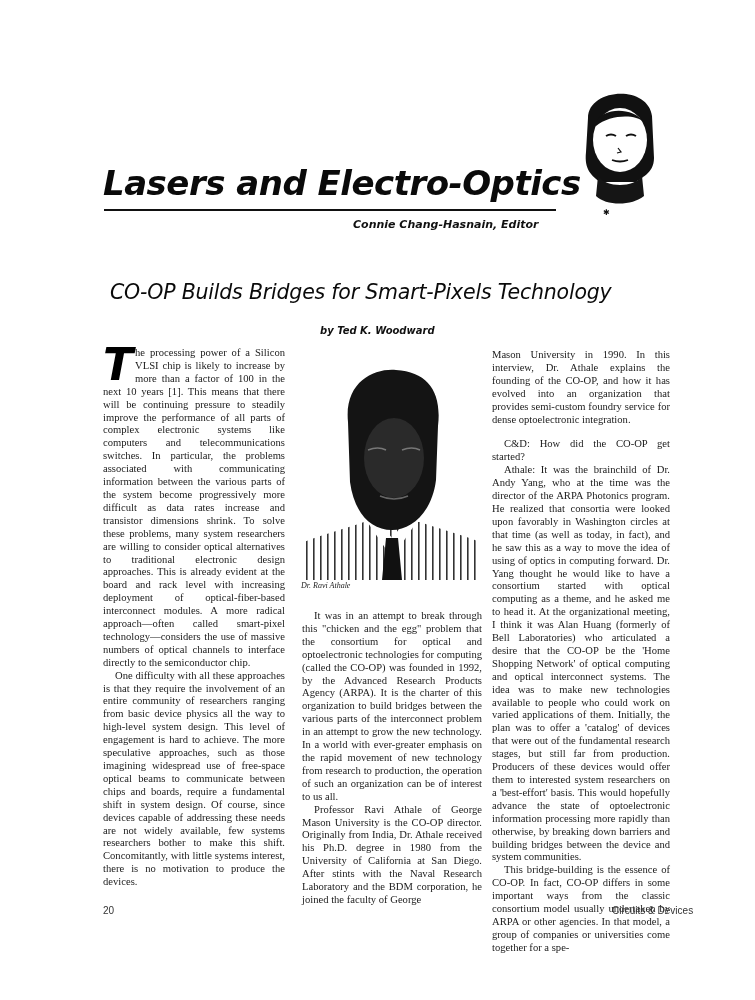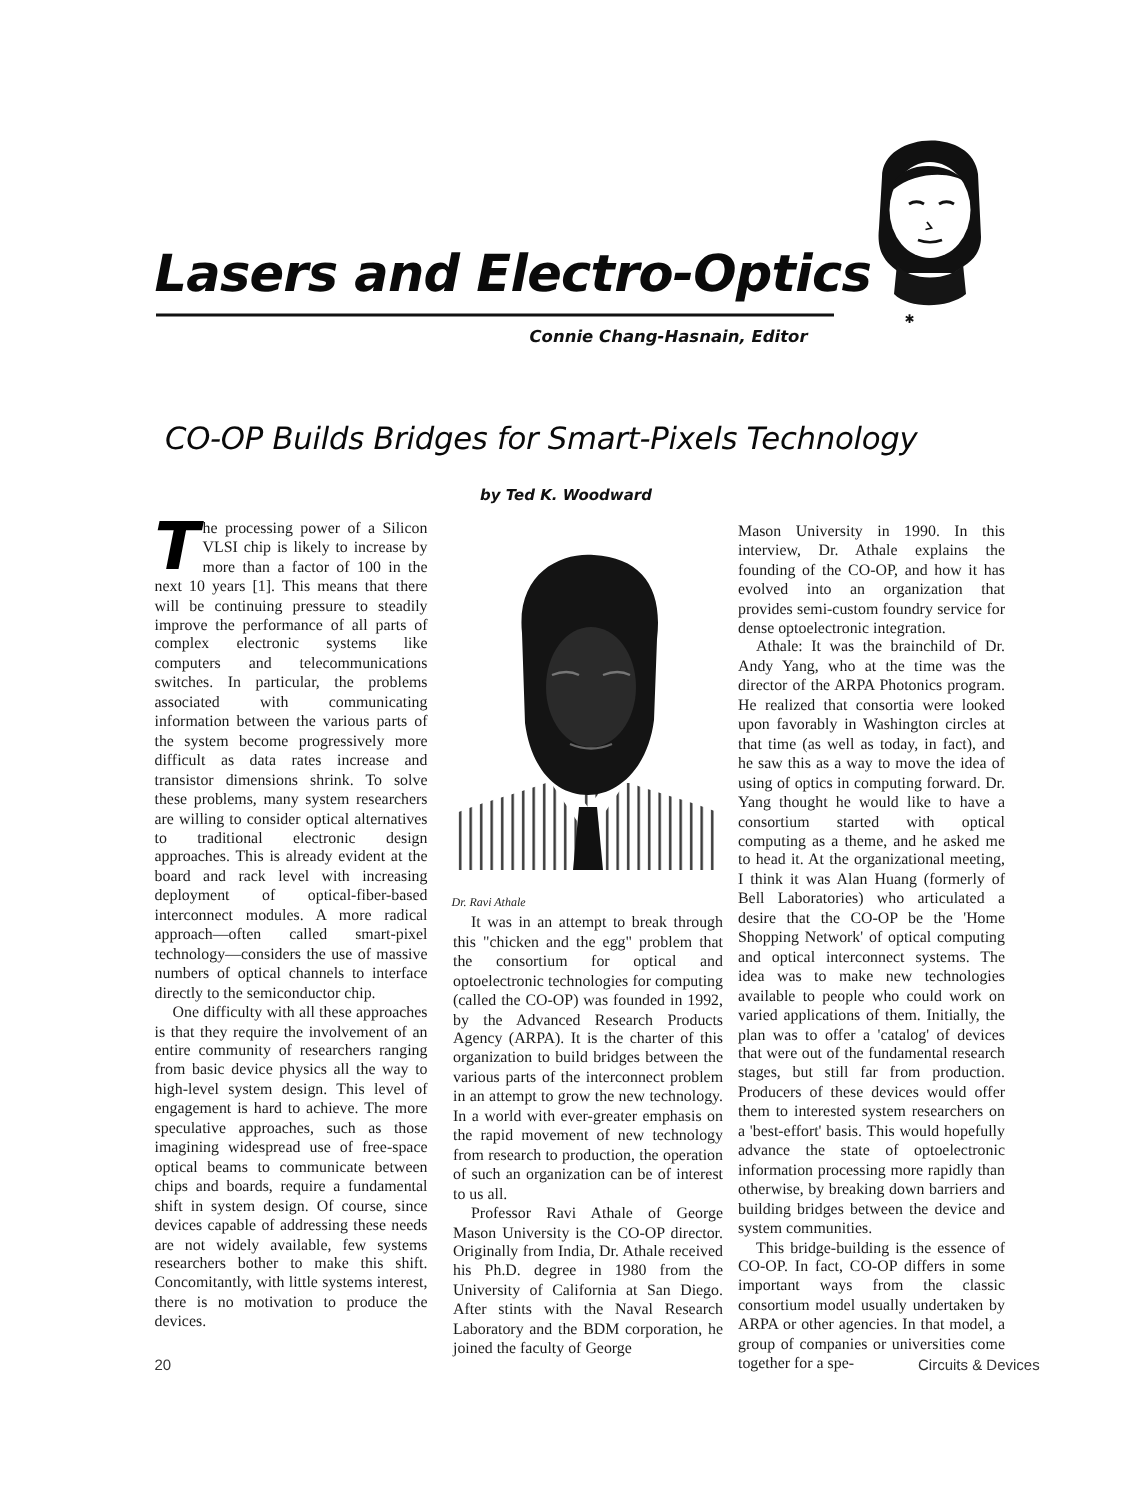--- a/index.html
+++ b/index.html
@@ -45,21 +45,21 @@
     .col-right{ left: 492px; top: 349px; width: 178px; }
 
     .dropcap {
       float: left; font-family: "DejaVu Sans", sans-serif; font-weight: bold; font-style: italic;
       font-size: 44px; line-height: 34px; margin: 0 2px -2px 0; padding-top: 1px; color: #000;
     }
 
     .photo { position: absolute; left: 304px; top: 362px; width: 176px; height: 218px; }
     .photo-caption {
       position: absolute; left: 301px; top: 581px;
-      font-family: "Liberation Serif", serif; font-style: italic; font-size: 8px; color: #222; margin-top: 16px;
+      font-family: "Liberation Serif", serif; font-style: italic; font-size: 8px; color: #222;
     }
 
     .qa-label { font-weight: normal; }
 
     .folio {
       position: absolute; top: 905px;
       font-family: "Liberation Sans", sans-serif; font-size: 10px; color: #333;
     }
     .folio-left { left: 103px; }
     .folio-right { left: 612px; }
@@ -111,19 +111,20 @@
   </svg>
   <div class="photo-caption">Dr. Ravi Athale</div>
 
   <div class="col col-mid">
     <p>It was in an attempt to break through this "chicken and the egg" problem that the consortium for optical and optoelectronic technologies for computing (called the CO-OP) was founded in 1992, by the Advanced Research Products Agency (ARPA). It is the charter of this organization to build bridges between the various parts of the interconnect problem in an attempt to grow the new technology. In a world with ever-greater emphasis on the rapid movement of new technology from research to production, the operation of such an organization can be of interest to us all.</p>
     <p>Professor Ravi Athale of George Mason University is the CO-OP director. Originally from India, Dr. Athale received his Ph.D. degree in 1980 from the University of California at San Diego. After stints with the Naval Research Laboratory and the BDM corporation, he joined the faculty of George</p>
   </div>
 
   <div class="col col-right">
     <p class="noindent">Mason University in 1990. In this interview, Dr. Athale explains the founding of the CO-OP, and how it has evolved into an organization that provides semi-custom foundry service for dense optoelectronic integration.</p>
+    <p class="spaced"><span class="qa-label">C&amp;D:</span> <span>How did the CO-OP get started?</span></p>
     <p><span class="qa-label">Athale:</span> <span>It was the brainchild of Dr. Andy Yang, who at the time was the director of the ARPA Photonics program. He realized that consortia were looked upon favorably in Washington circles at that time (as well as today, in fact), and he saw this as a way to move the idea of using of optics in computing forward. Dr. Yang thought he would like to have a consortium started with optical computing as a theme, and he asked me to head it. At the organizational meeting, I think it was Alan Huang (formerly of Bell Laboratories) who articulated a desire that the CO-OP be the 'Home Shopping Network' of optical computing and optical interconnect systems. The idea was to make new technologies available to people who could work on varied applications of them. Initially, the plan was to offer a 'catalog' of devices that were out of the fundamental research stages, but still far from production. Producers of these devices would offer them to interested system researchers on a 'best-effort' basis. This would hopefully advance the state of optoelectronic information processing more rapidly than otherwise, by breaking down barriers and building bridges between the device and system communities.</span></p>
     <p>This bridge-building is the essence of CO-OP. In fact, CO-OP differs in some important ways from the classic consortium model usually undertaken by ARPA or other agencies. In that model, a group of companies or universities come together for a spe-</p>
   </div>
 
   <div class="folio folio-left">20</div>
   <div class="folio folio-right">Circuits &amp; Devices</div>
 </div>
 
 </body></html>

